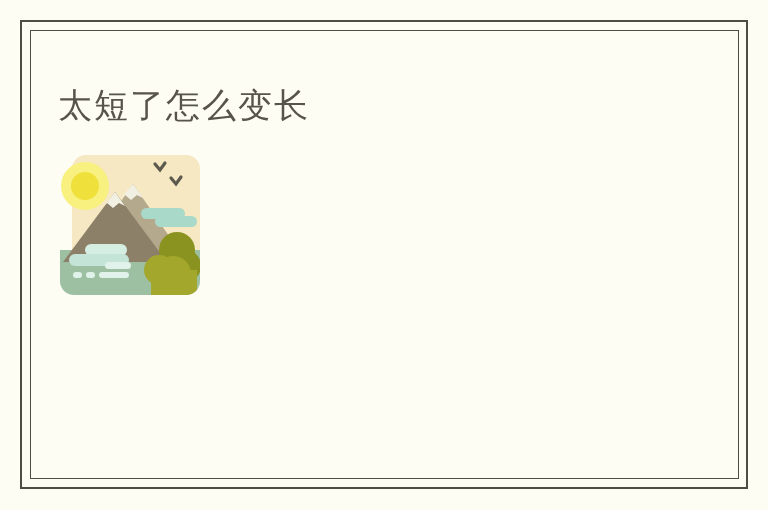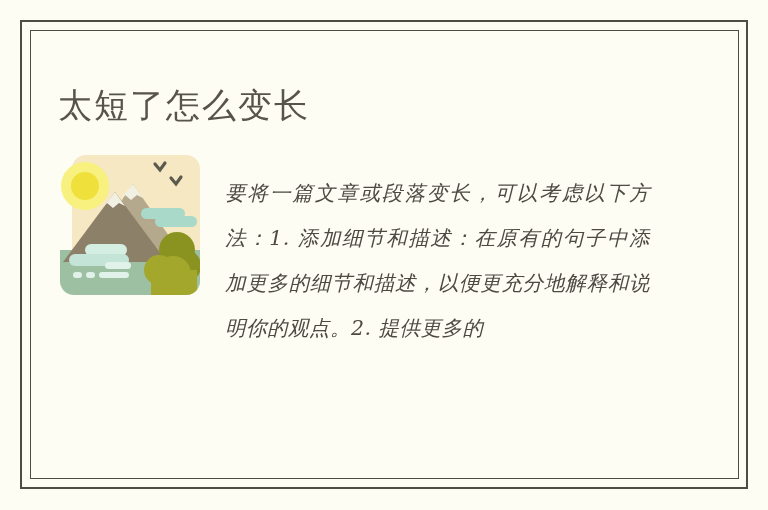--- a/index.html
+++ b/index.html
@@ -151,16 +151,15 @@
           <rect x="96" y="120" width="46" height="25" fill="#a3a82d"></rect>
         </g>
 
         <g fill="none" stroke="#5c5a4e" stroke-width="3.2" stroke-linecap="round">
           <path d="M100 14 L105 20 L110 13"></path>
           <path d="M116 28 L121 34 L126 27"></path>
         </g>
       </svg>
     </div>
 
-    <p class="article-text">要将一篇文章或段落变长，可以考虑以下方法：1. 添加细节和描述：在原有的句子中添加更多的细节和描述，以便更充分地解释和说明你的观点。2. 提供更多的</p>
 
   </div>
 </div>
 
 </body></html>

